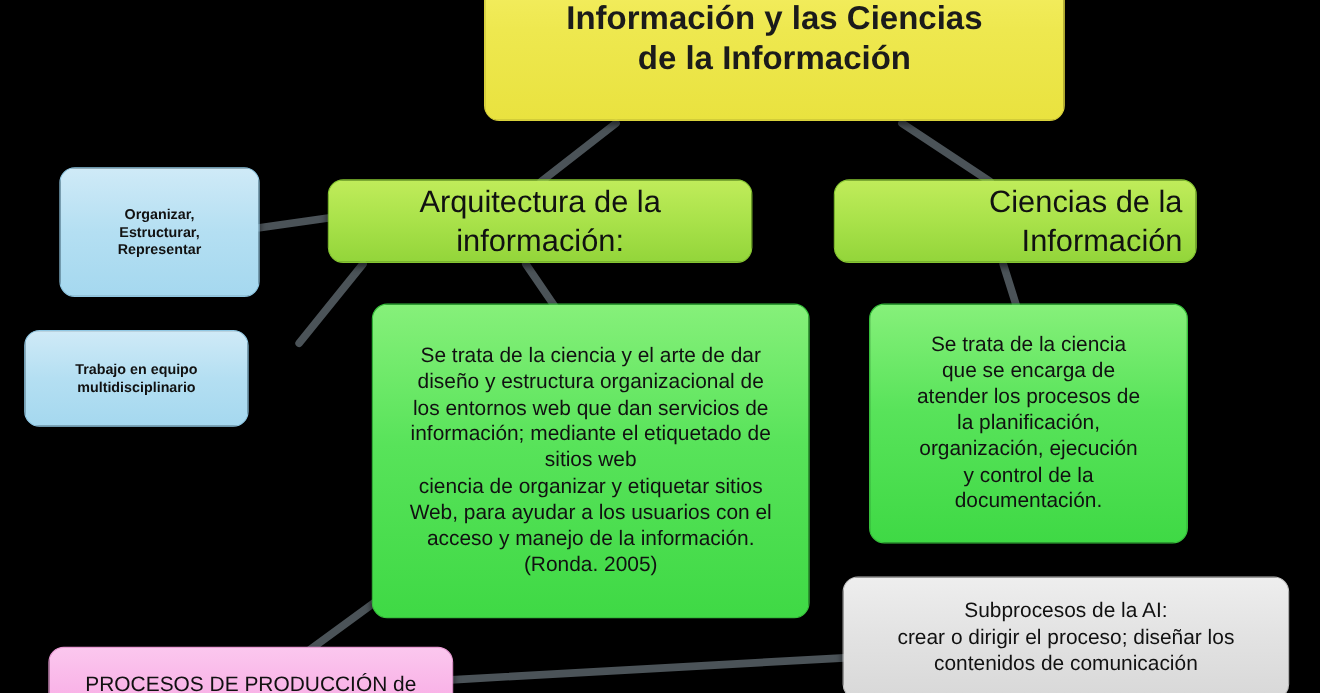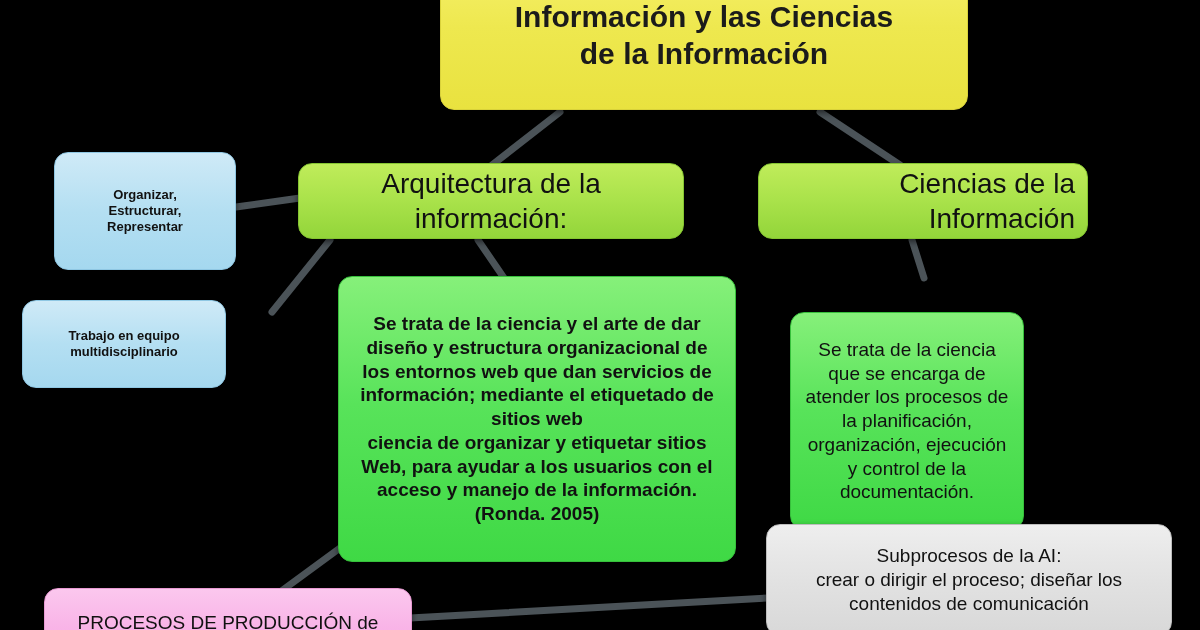--- a/index.html
+++ b/index.html
@@ -98,30 +98,30 @@
   <div id="nodes">
       <div class="node title" style="left: 440px; top: -40px; width: 528px; height: 150px;">Información y las Ciencias
 de la Información</div>
       <div class="node green-head" style="left: 298px; top: 163px; width: 386px; height: 76px;">Arquitectura de la información:</div>
       <div class="node green-head" style="left: 758px; top: 163px; width: 330px; height: 76px; text-align: right;">Ciencias de la Información</div>
       <div class="node blue" style="left: 54px; top: 152px; width: 182px; height: 118px;">Organizar,
 Estructurar,
 Representar</div>
       <div class="node blue" style="left: 22px; top: 300px; width: 204px; height: 88px;">Trabajo en equipo
 multidisciplinario</div>
-      <div class="node green-body" style="left: 338px; top: 276px; width: 398px; height: 286px; font-weight: bold;">Se trata de la ciencia y el arte de dar
+      <div class="node green-body" style="left: 338px; top: 276px; width: 398px; height: 286px;">Se trata de la ciencia y el arte de dar
 diseño y estructura organizacional de
 los entornos web que dan servicios de
 información; mediante el etiquetado de
 sitios web
 ciencia de organizar y etiquetar sitios
 Web, para ayudar a los usuarios con el
 acceso y manejo de la información.
 (Ronda. 2005)</div>
-      <div class="node green-body" style="left: 790px; top: 276px; width: 234px; height: 218px; margin-top: 36px;">Se  trata de la ciencia
+      <div class="node green-body" style="left: 790px; top: 276px; width: 290px; height: 218px;">Se  trata de la ciencia
 que se encarga de
 atender los procesos de
 la planificación,
 organización, ejecución
 y control de la
 documentación.</div>
       <div class="node pink" style="left: 44px; top: 588px; width: 368px; height: 70px;">PROCESOS DE PRODUCCIÓN de</div>
       <div class="node gray" style="left: 766px; top: 524px; width: 406px; height: 112px;">Subprocesos de la AI:
 crear o dirigir el proceso; diseñar los
 contenidos de comunicación</div>

